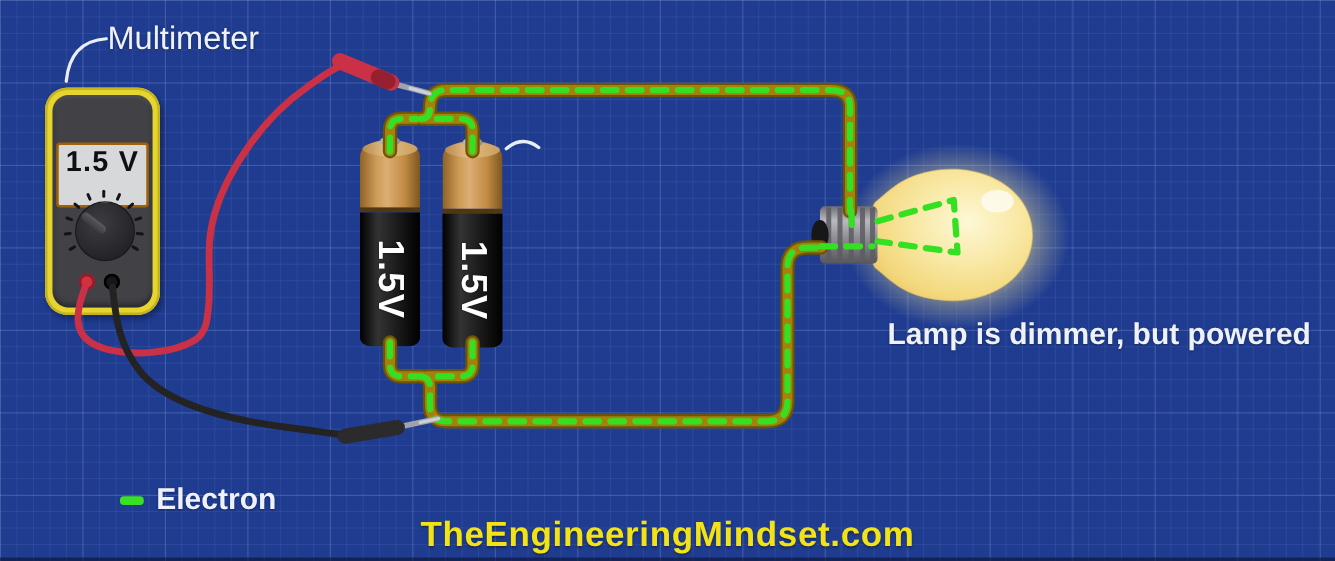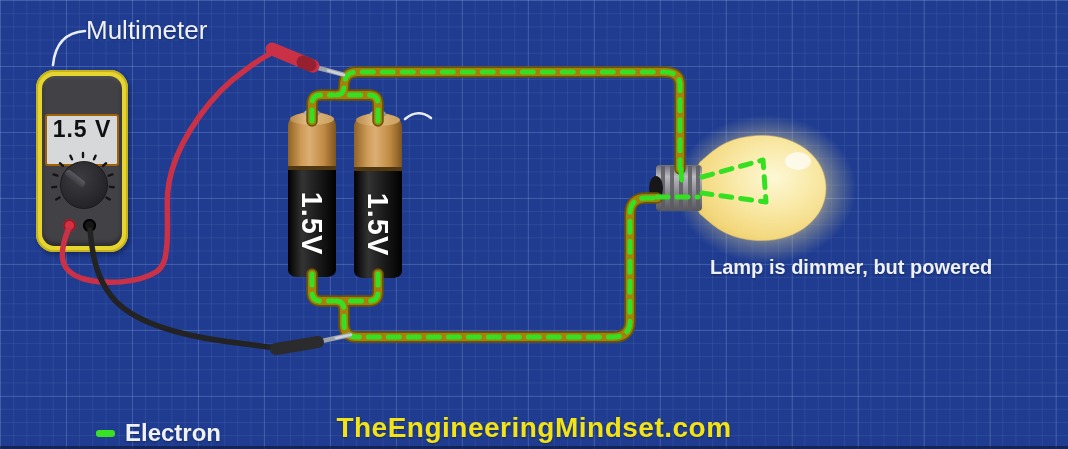--- a/index.html
+++ b/index.html
@@ -51,22 +51,22 @@
                background:linear-gradient(90deg,#000,#333 30%,#191919 65%,#000);
                border-radius:0 0 9px 9px / 0 0 7px 7px;
                display:flex;align-items:center;justify-content:center;}
   .battery-label{transform:rotate(90deg);color:#fff;font-weight:bold;font-size:29px;letter-spacing:1px;
                text-shadow:0 0 2px rgba(0,0,0,.6);}
 
   
   .lbl{position:absolute;color:#eef1f7;z-index:3;text-shadow:0 1px 2px rgba(10,20,50,.5);}
   .lbl-multimeter{left:86px;top:15px;font-size:26px;font-weight:400;}
   .lbl-connect{left:430px;top:102px;font-size:24px;font-weight:600;}
-  .lbl-lamp{left:710px;top:253px;font-size:20px;font-weight:600;line-height:29px;}
-  .legend{position:absolute;left:96px;top:386px;z-index:3;display:flex;align-items:center;gap:10px;margin-top:33px;}
+  .lbl-lamp{left:710px;top:253px;font-size:24px;font-weight:600;line-height:29px;}
+  .legend{position:absolute;left:96px;top:386px;z-index:3;display:flex;align-items:center;gap:10px;}
   .legend-dash{width:19px;height:7px;border-radius:3px;background:#3ae022;}
   .legend-text{color:#eef1f7;font-size:24px;font-weight:600;text-shadow:0 1px 2px rgba(10,20,50,.5);}
   .watermark{position:absolute;left:0;right:0;top:412px;text-align:center;z-index:3;
              color:#f2e318;font-size:28px;font-weight:bold;letter-spacing:0.5px;
              text-shadow:0 1px 2px rgba(20,20,0,.45);}
 </style>
 </head>
 <body>
 
 <div class="stage">

